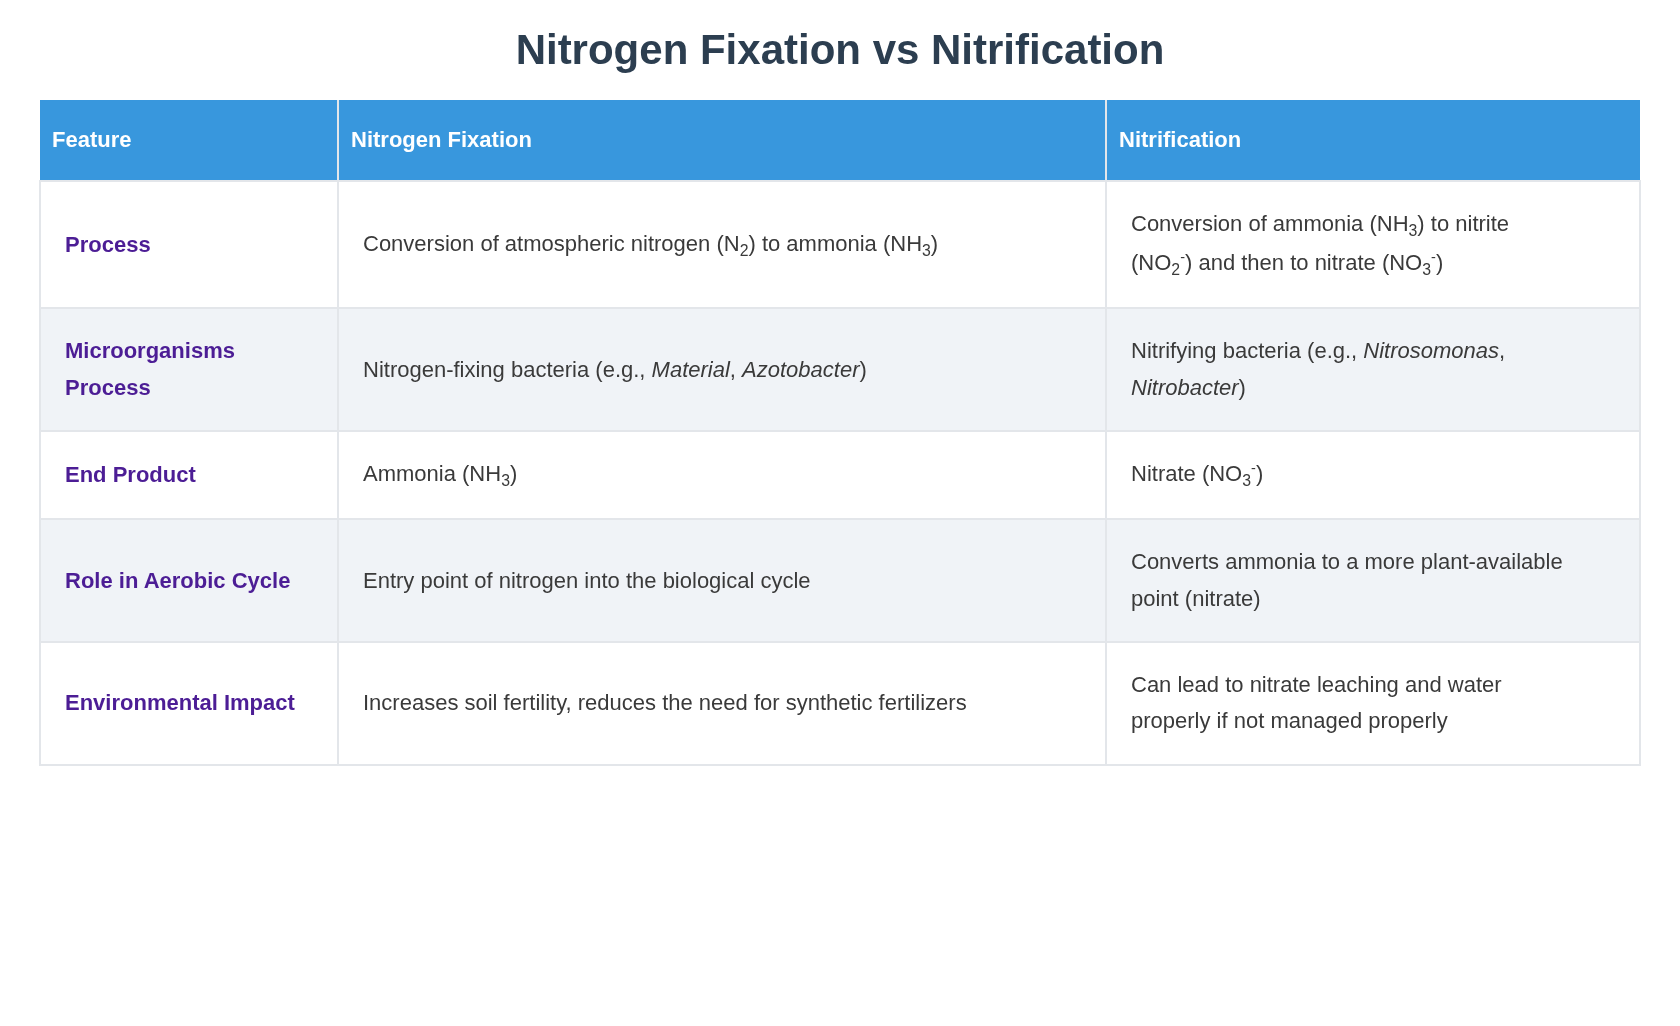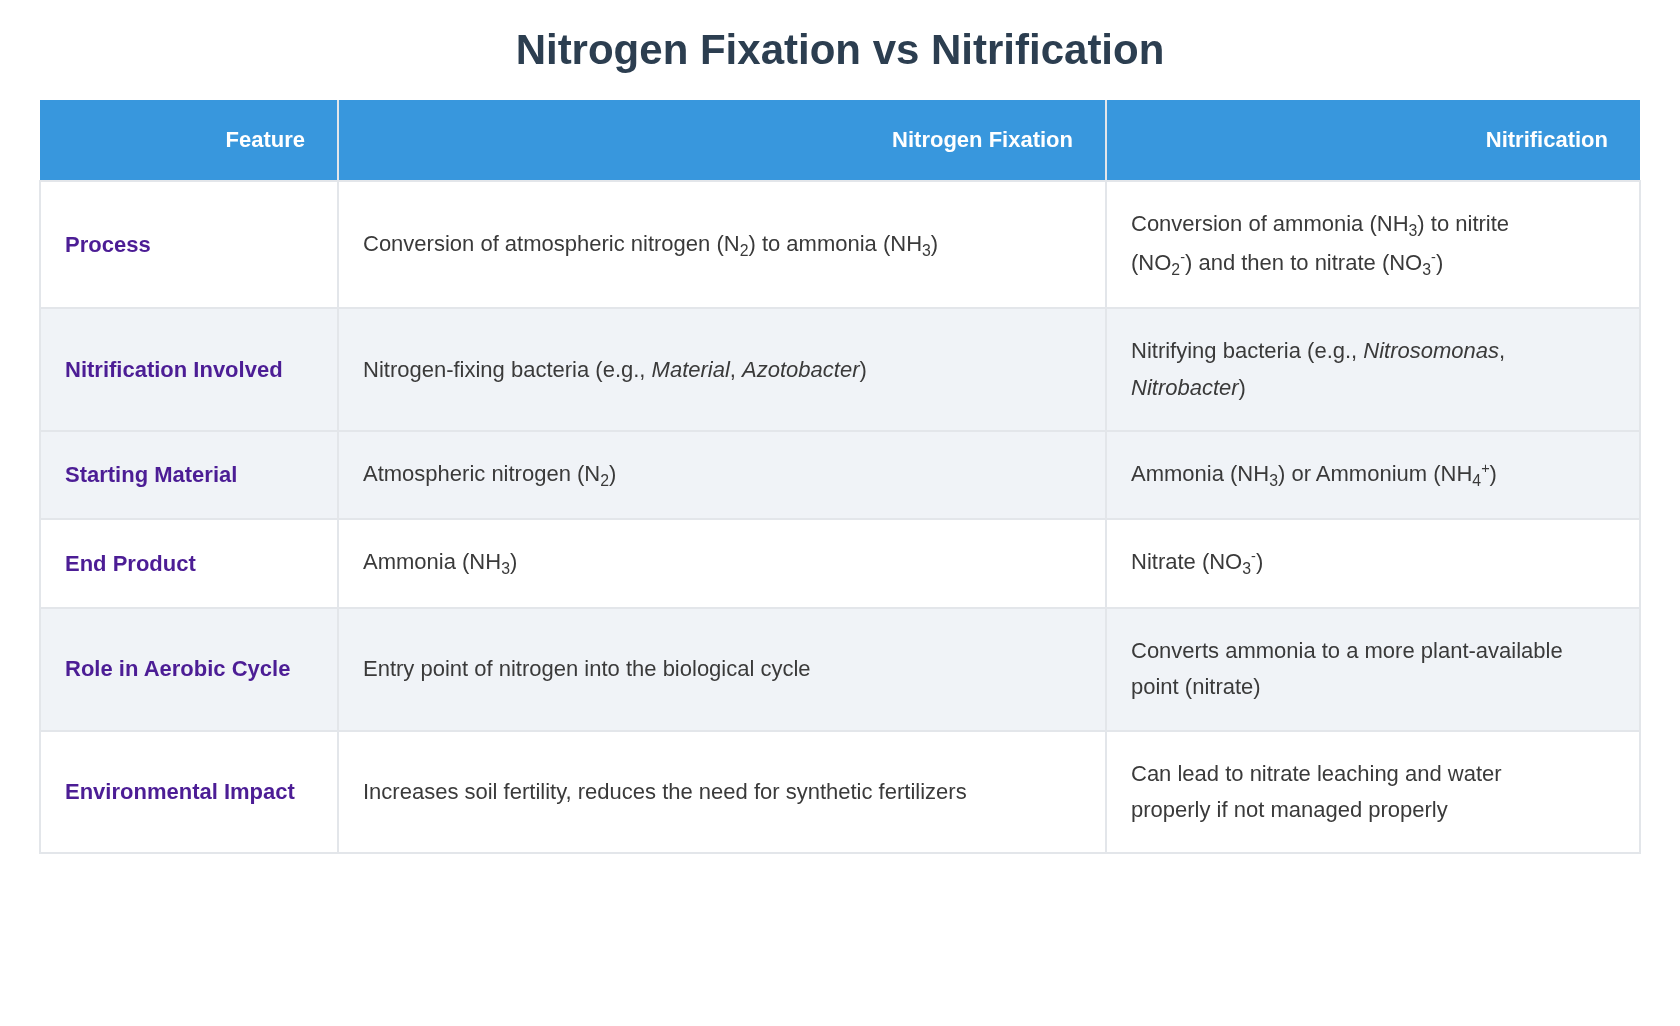--- a/index.html
+++ b/index.html
@@ -35,23 +35,22 @@
     border: 2px solid #e3e6ea;
     vertical-align: middle;
     text-align: left;
     font-size: 22px;
     line-height: 1.65;
   }
   thead th {
     background: #3897dd;
     color: #ffffff;
     font-weight: 700;
-    padding: 22px 32px;
+    padding: 22px 12px;
     border-top: 0;
-    text-align: right;
   }
   thead th:first-child { border-left: 0; }
   thead th:last-child  { border-right: 0; }
   td { padding: 24px 24px; color: #3a3a3a; background: #ffffff; }
   td.feature {
     font-weight: 700;
     color: #4c1d95;
     padding-right: 24px;
   }
   td.fix { padding-right: 130px; }
@@ -79,28 +78,23 @@
         <th>Nitrification</th>
       </tr>
     </thead>
     <tbody>
       <tr>
         <td class="feature">Process</td>
         <td class="fix">Conversion of atmospheric nitrogen (N<sub>2</sub>) to ammonia (NH<sub>3</sub>)</td>
         <td class="nit">Conversion of ammonia (NH<sub>3</sub>) to nitrite (NO<sub>2</sub><sup>-</sup>) and then to nitrate (NO<sub>3</sub><sup>-</sup>)</td>
       </tr>
       <tr class="alt">
-        <td class="feature">Nitrification Involved</td>
+        <td class="feature">Microorganisms Process</td>
         <td class="fix">Nitrogen-fixing bacteria (e.g., <i>Material</i>, <i>Azotobacter</i>)</td>
         <td class="nit">Nitrifying bacteria (e.g., <i>Nitrosomonas</i>, <i>Nitrobacter</i>)</td>
-      </tr>
-      <tr class="alt">
-        <td class="feature">Starting Material</td>
-        <td class="fix">Atmospheric nitrogen (N<sub>2</sub>)</td>
-        <td class="nit">Ammonia (NH<sub>3</sub>) or Ammonium (NH<sub>4</sub><sup>+</sup>)</td>
       </tr>
       <tr>
         <td class="feature">End Product</td>
         <td class="fix">Ammonia (NH<sub>3</sub>)</td>
         <td class="nit">Nitrate (NO<sub>3</sub><sup>-</sup>)</td>
       </tr>
       <tr class="alt">
         <td class="feature">Role in Aerobic Cycle</td>
         <td class="fix">Entry point of nitrogen into the biological cycle</td>
         <td class="nit">Converts ammonia to a more plant-available point (nitrate)</td>

